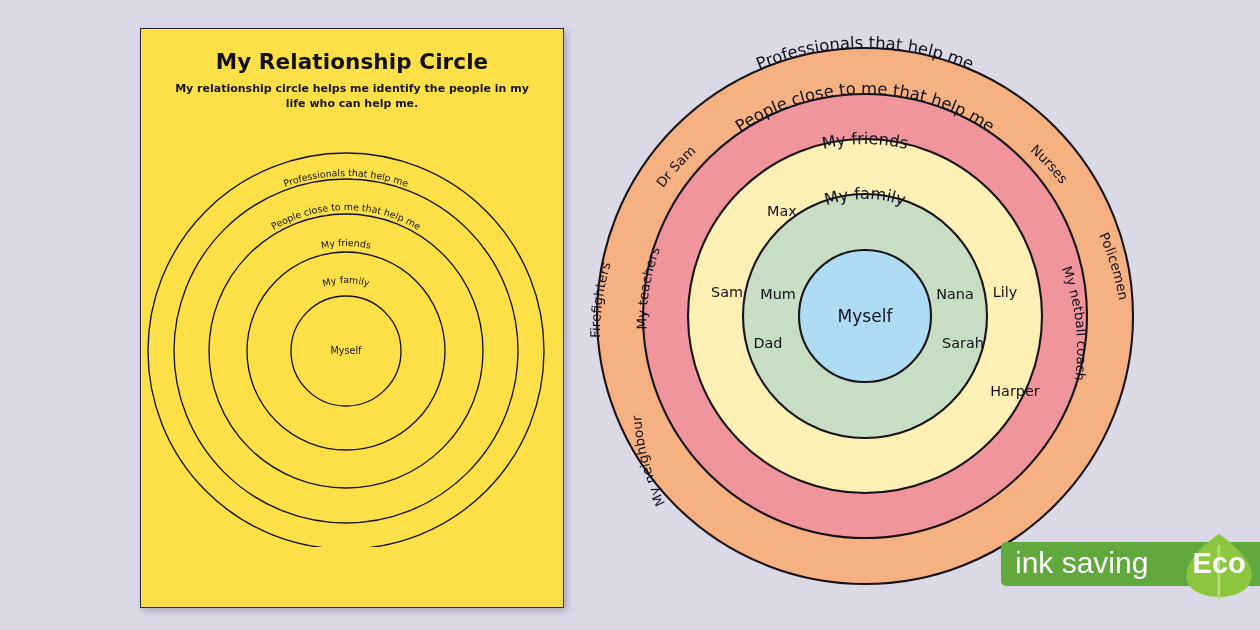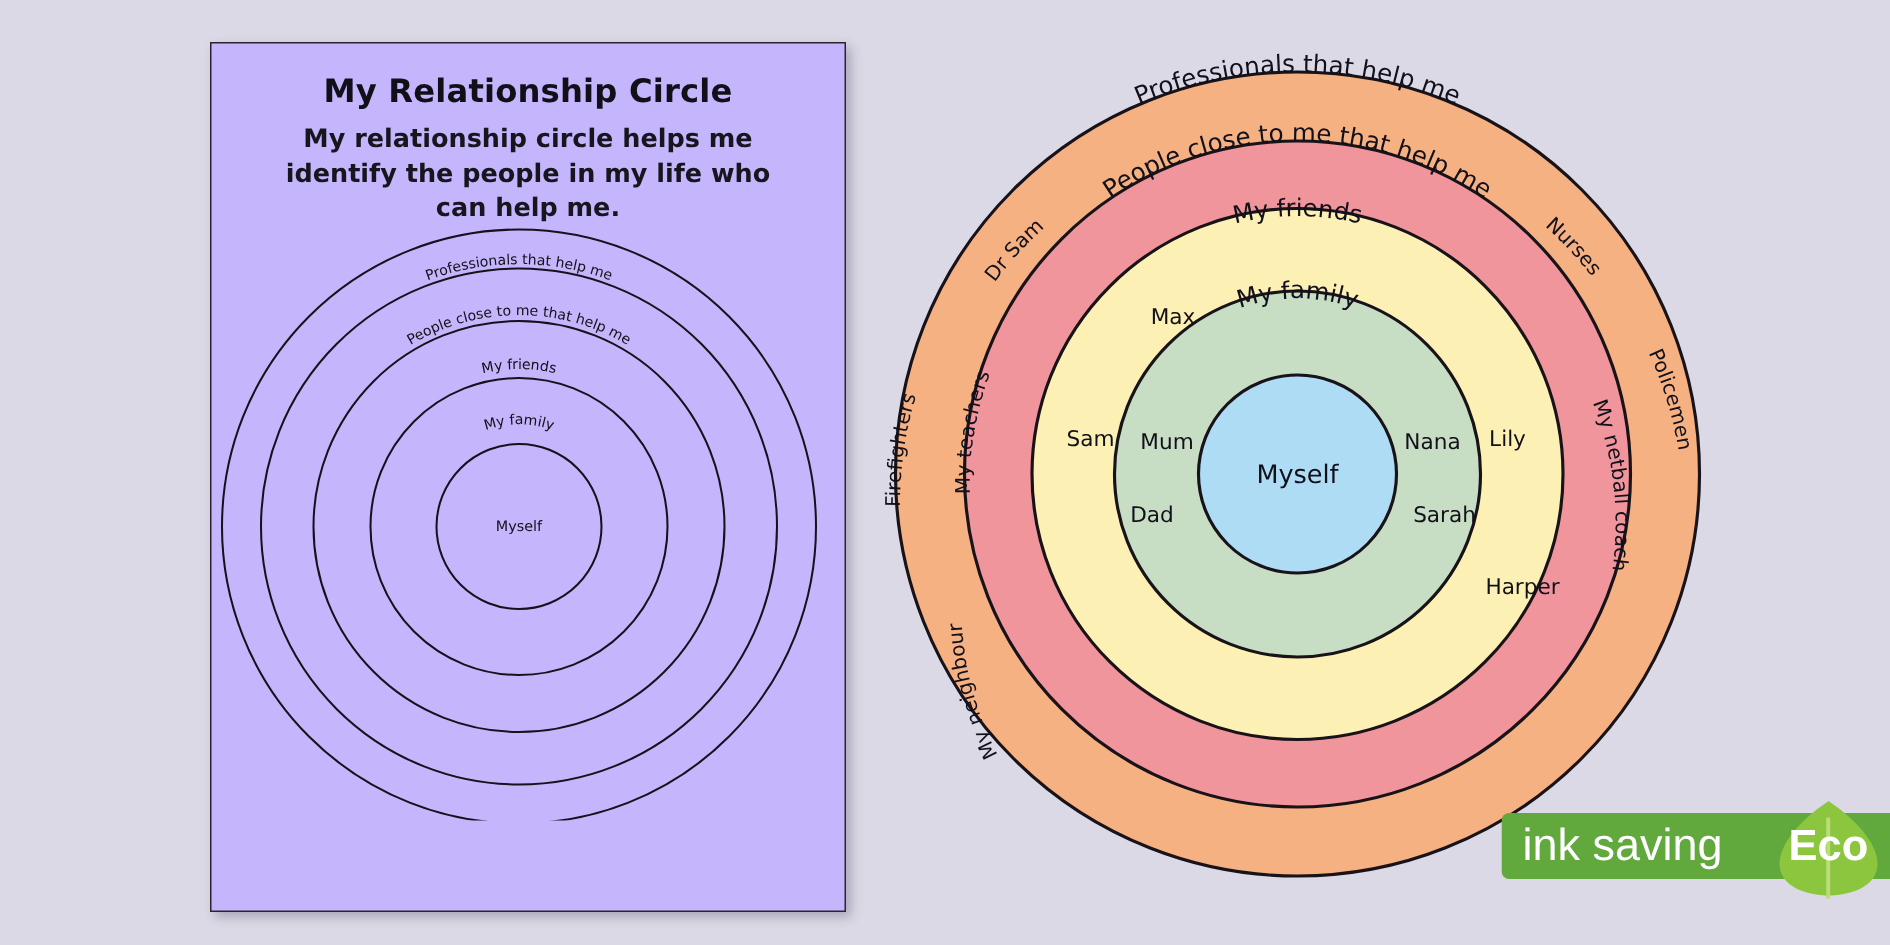--- a/index.html
+++ b/index.html
@@ -16,40 +16,40 @@
     position: relative;
   }
 
   
   #worksheet-page {
     position: absolute;
     left: 140px;
     top: 28px;
     width: 424px;
     height: 580px;
-    background: #c4b5fd;
+    background: #fde047;
     border: 1px solid #2b2431;
     box-shadow: 3px 3px 7px rgba(60,50,80,0.30);
   }
 
   #worksheet-title {
     text-align: center;
     font-family: "DejaVu Sans", sans-serif;
     font-weight: bold;
     font-size: 21.5px;
     color: #111018;
     letter-spacing: 0.1px;
     margin-top: 20px;
   }
 
   #worksheet-subtitle {
     text-align: center;
     font-family: "DejaVu Sans", sans-serif;
     font-weight: bold;
-    font-size: 17px;
+    font-size: 11px;
     line-height: 1.35;
     color: #17151d;
     margin: 8px 30px 0 30px;
   }
 
   #worksheet-diagram {
     position: absolute;
     left: 0;
     top: 98px;
     width: 424px;

